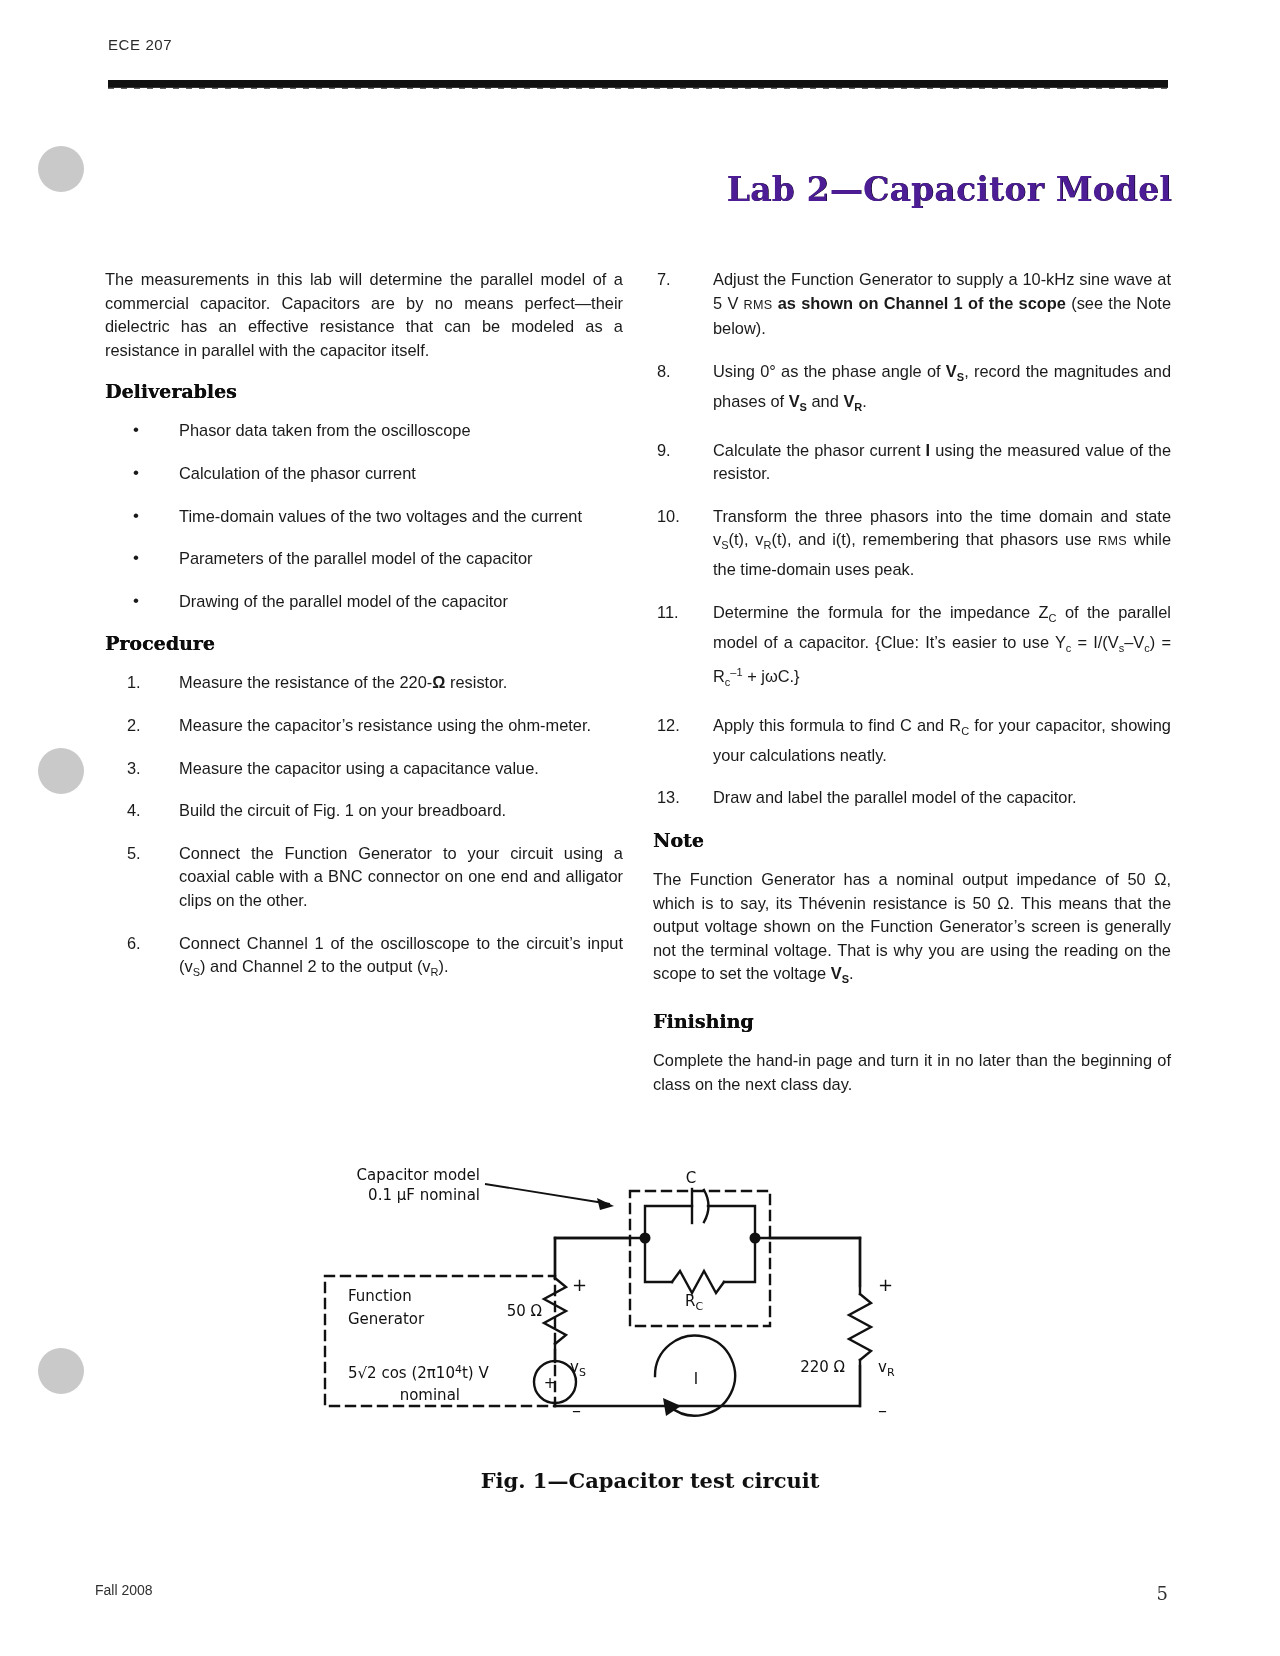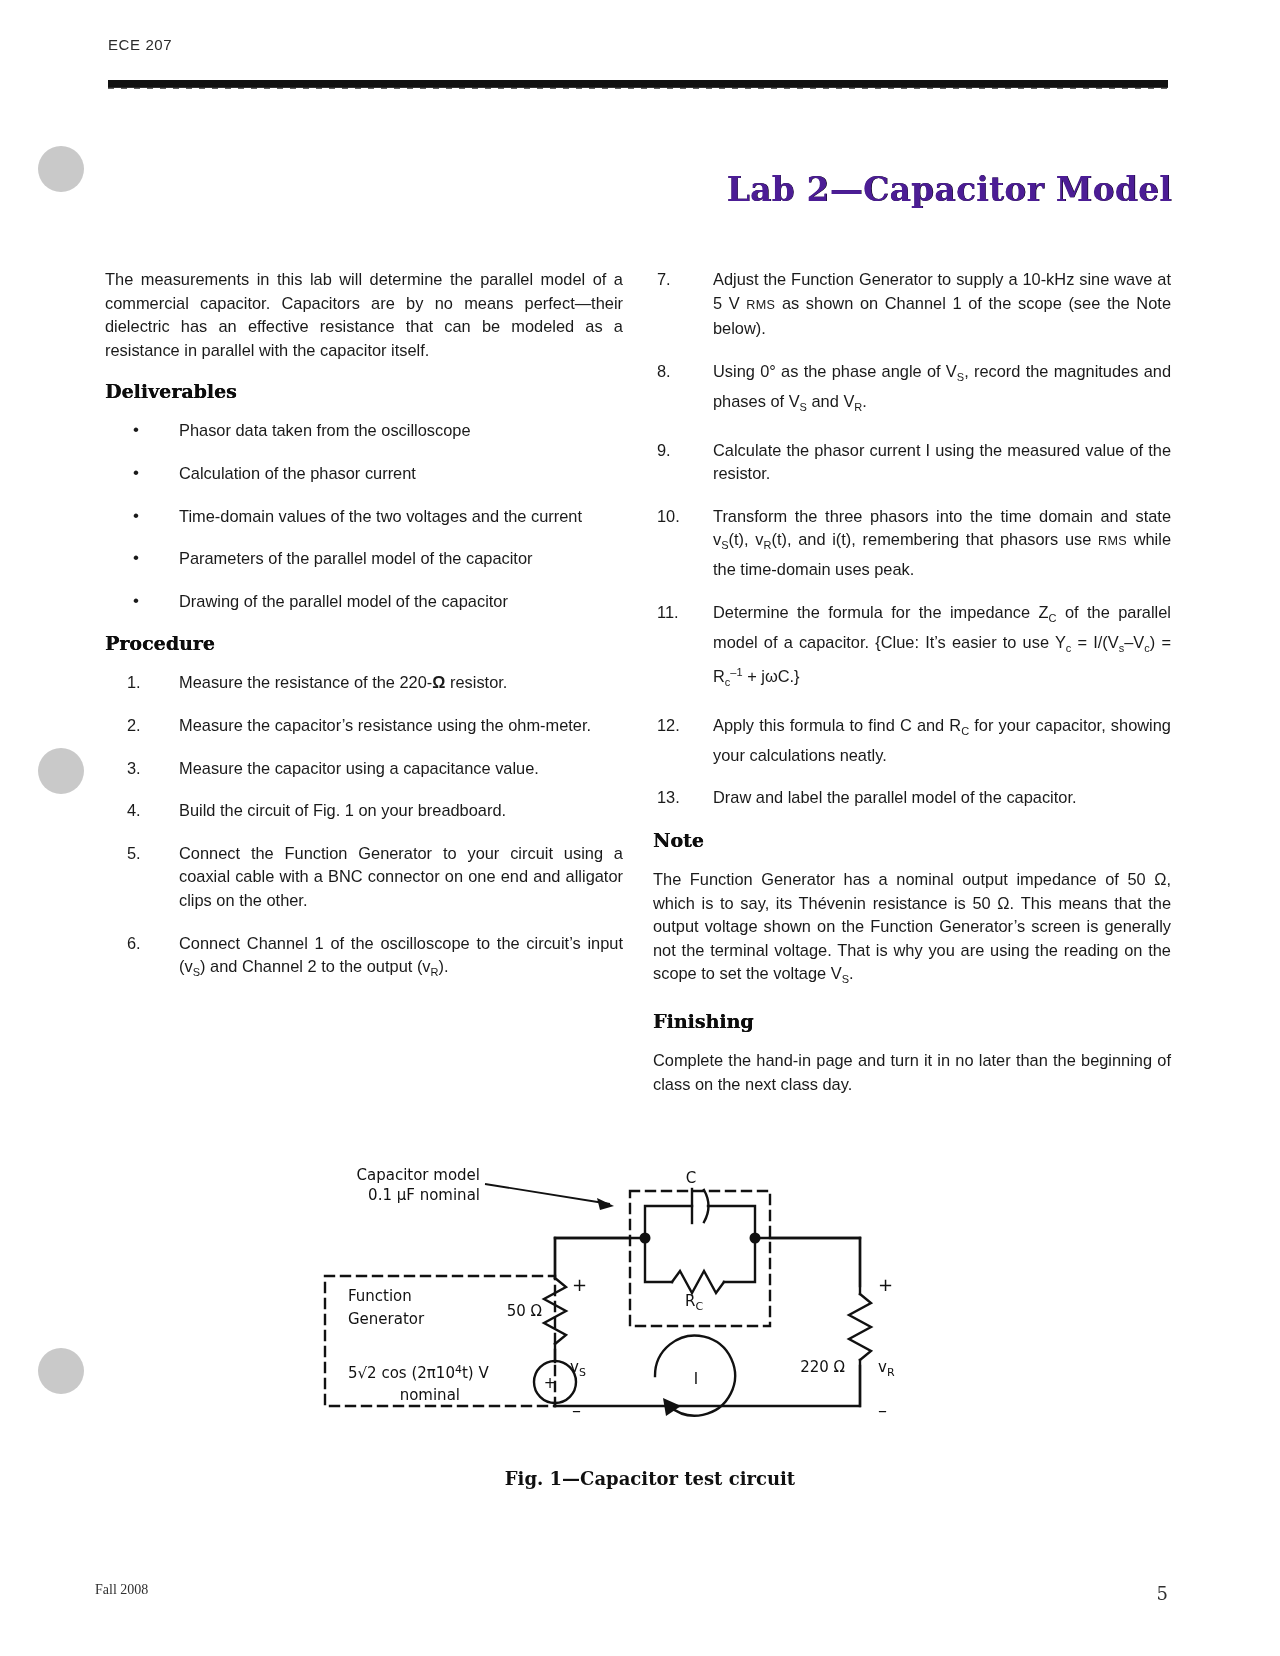--- a/index.html
+++ b/index.html
@@ -147,46 +147,46 @@
     top: 0;
     width: 34px;
     text-align: left;
     font-family: "Liberation Sans", sans-serif;
     font-size: 16.4px;
   }
   ol.steps.right > li { padding-left: 60px; }
   ol.steps.right > li .num { left: 4px; }
 
   .sc { font-size: 12.6px; letter-spacing: .3px; }
-  b.bd { font-weight: normal; }
+  b.bd { font-weight: bold; }
   sub { font-size: 11px; }
   sup { font-size: 11px; }
 
   
   .figure {
     position: absolute;
     left: 300px;
     top: 1166px;
     width: 700px;
   }
   .figcap {
     margin-top: 8px;
     text-align: center;
     font-family: "DejaVu Serif", serif;
     font-weight: bold;
-    font-size: 18px;
+    font-size: 21px;
     color: #101010;
   }
 
   
   .foot-left {
     position: absolute;
     left: 95px;
     bottom: 58px;
-    font-family: Liberation Serif, serif;
+    font-family: Liberation Sans, sans-serif;
     font-size: 14px;
     color: #303030;
   }
   .foot-right {
     position: absolute;
     right: 112px;
     bottom: 52px;
     font-family: "DejaVu Serif", serif;
     font-size: 18px;
     color: #303030;

